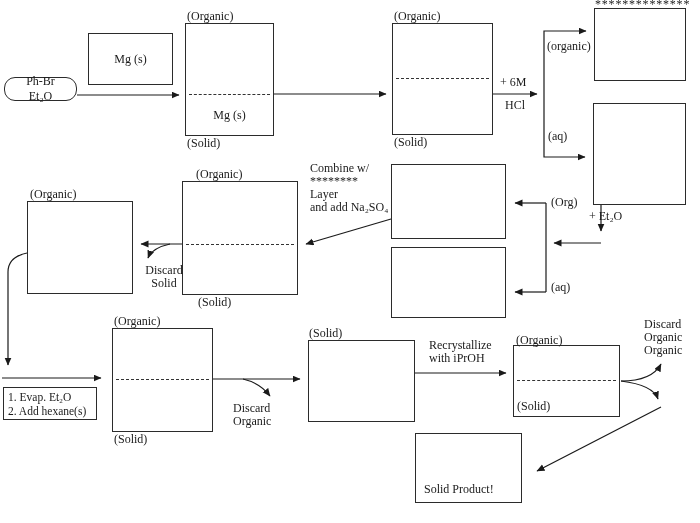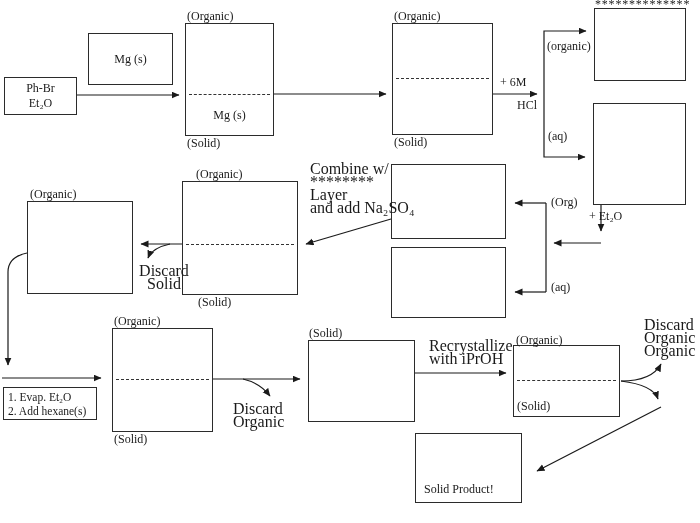--- a/index.html
+++ b/index.html
@@ -17,21 +17,21 @@
     position:absolute;box-sizing:border-box;
     border:1.4px solid #2b2b2b;background:#ffffff;
     font-size:12px;
   }
   .centerbox{display:flex;flex-direction:column;align-items:center;justify-content:center;text-align:center;line-height:15px;}
   .flask-top{position:absolute;top:-13px;left:1px;font-size:12px;white-space:nowrap;line-height:11px;}
   .flask-bottom{position:absolute;bottom:-14px;left:1px;font-size:12px;white-space:nowrap;line-height:11px;}
   .dash{position:absolute;left:3px;right:3px;height:0;border-top:1.6px dashed #333;}
   .flask-content{position:absolute;left:0;width:100%;text-align:center;font-size:12px;}
   .lbl{position:absolute;font-size:12px;white-space:nowrap;line-height:13px;}
-  .textblock{position:absolute;font-size:16px;line-height:13px;white-space:nowrap;}
+  .textblock{position:absolute;font-size:12px;line-height:13px;white-space:nowrap;}
   .textblock span{display:block;}
   .asterisks{position:absolute;top:-10px;left:0;width:100%;text-align:center;font-size:12px;letter-spacing:0.8px;line-height:10px;}
   .innerlabel{position:absolute;font-size:12px;white-space:nowrap;}
   .evaptext{position:absolute;left:4px;top:2px;font-size:11.5px;line-height:14px;white-space:nowrap;}
   .evaptext span{display:block;}
 </style>
 </head>
 <body>
 
 <div class="canvas">
@@ -58,21 +58,21 @@
     <path d="M 27 253 Q 8 257 8 272 V 365" marker-end="url(#ah)"></path>
     <path d="M 2 378 H 101" marker-end="url(#ah)"></path>
     <path d="M 213 379 H 300" marker-end="url(#ah)"></path>
     <path d="M 243 379 Q 260 383 270 396" marker-end="url(#ah)"></path>
     <path d="M 415 373 H 506" marker-end="url(#ah)"></path>
     <path d="M 621 381 Q 652 381 661 364" marker-end="url(#ah)"></path>
     <path d="M 621 381 Q 653 385 658 399" marker-end="url(#ah)"></path>
     <path d="M 661 407 L 537 471" marker-end="url(#ah)"></path>
   </svg>
 
-  <div class="box centerbox" style="left:4px;top:77px;width:73px;height:38px;">
+  <div class="box centerbox" style="left:4px;top:77px;width:73px;height:24px;border-radius:11px;">
     <span>Ph-Br</span>
     <span>Et₂O</span>
   </div>
 
   <div class="box centerbox" style="left:88px;top:33px;width:85px;height:52px;">
     <span>Mg (s)</span>
   </div>
 
   <div class="box" style="left:185px;top:23px;width:89px;height:113px;">
     <span class="flask-top">(Organic)</span>
@@ -82,21 +82,21 @@
   </div>
 
 
   <div class="box" style="left:392px;top:23px;width:101px;height:112px;">
     <span class="flask-top">(Organic)</span>
     <div class="dash" style="top:54px;"></div>
     <span class="flask-bottom">(Solid)</span>
   </div>
 
   <span class="lbl" style="left:500px;top:76px;">+ 6M</span>
-  <span class="lbl" style="left:517px;top:99px;">HCl</span>
+  <span class="lbl" style="left:505px;top:99px;">HCl</span>
   <span class="lbl" style="left:547px;top:40px;">(organic)</span>
   <span class="lbl" style="left:548px;top:130px;">(aq)</span>
 
   <div class="box" style="left:594px;top:8px;width:92px;height:73px;">
     <span class="asterisks">**************</span>
   </div>
 
   <div class="box" style="left:593px;top:103px;width:93px;height:102px;"></div>
 
   <span class="lbl" style="left:589px;top:210px;">+ Et₂O</span>

